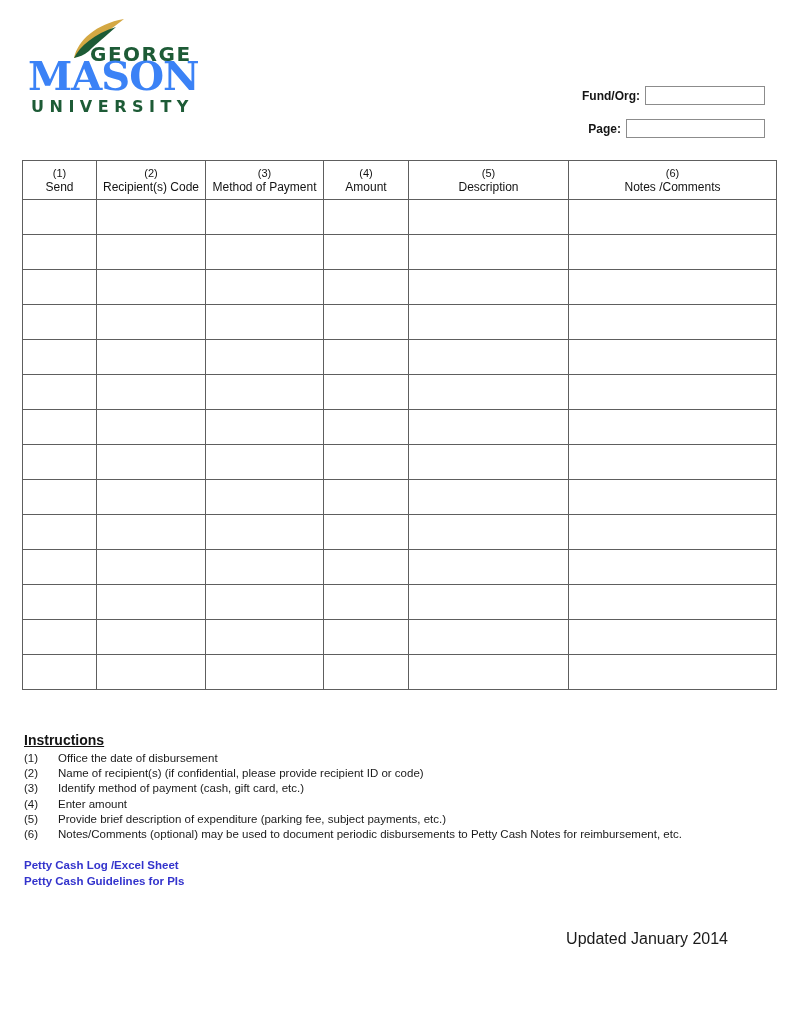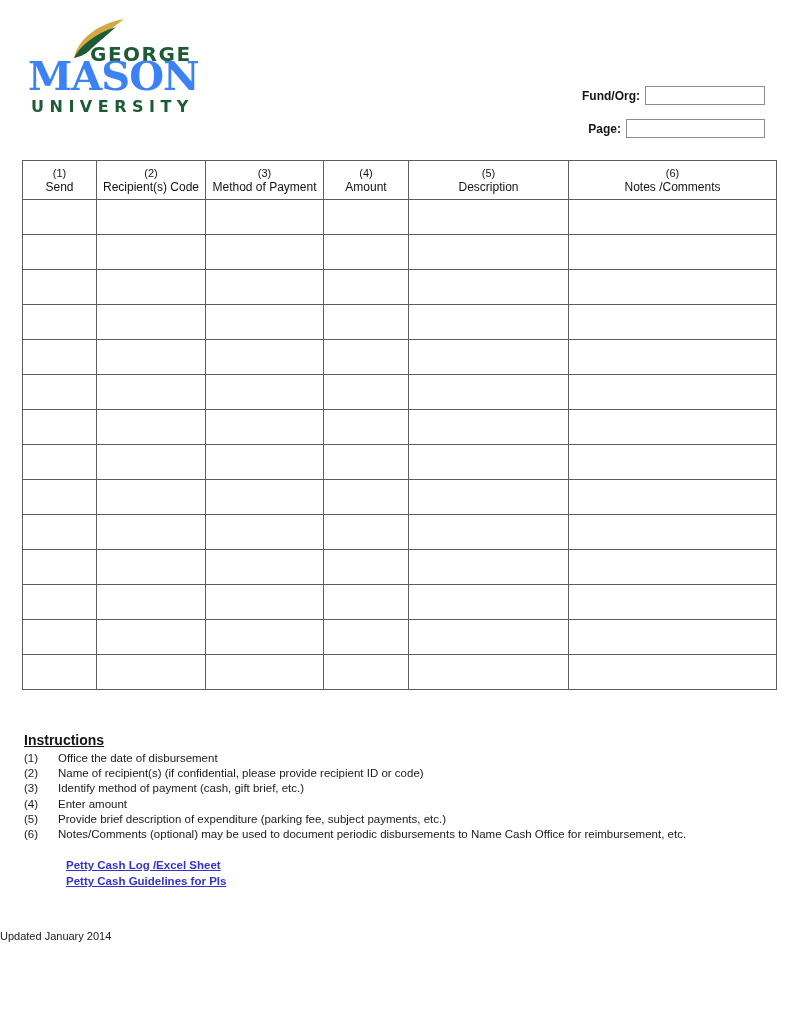--- a/index.html
+++ b/index.html
@@ -188,33 +188,31 @@
     position: absolute;
     left: 24px;
     top: 857px;
   }
   .doc-link {
     display: block;
     font-size: 11.5px;
     line-height: 16px;
     font-weight: bold;
     color: #3333cc;
-    text-decoration: underline;
     cursor: pointer;
-    margin-left: 42px;
   }
 
   
   .footer {
     position: absolute;
     left: 0;
     top: 930px;
     width: 728px;
-    text-align: left;
-    font-size: 11px;
+    text-align: right;
+    font-size: 16px;
     color: #1a1a1a;
   }
 </style>
 </head>
 <body>
 
 <div class="header">
 
   <div class="logo">
     <svg class="logo-swoosh" viewBox="0 0 72 40">
@@ -391,33 +389,33 @@
       <div class="instr-item">
         <span class="instr-num">(1)</span>
         <span class="instr-text">Office the date of disbursement</span>
       </div>
       <div class="instr-item">
         <span class="instr-num">(2)</span>
         <span class="instr-text">Name of recipient(s) (if confidential, please provide recipient ID or code)</span>
       </div>
       <div class="instr-item">
         <span class="instr-num">(3)</span>
-        <span class="instr-text">Identify method of payment (cash, gift brief, etc.)</span>
+        <span class="instr-text">Identify method of payment (cash, gift card, etc.)</span>
       </div>
       <div class="instr-item">
         <span class="instr-num">(4)</span>
         <span class="instr-text">Enter amount</span>
       </div>
       <div class="instr-item">
         <span class="instr-num">(5)</span>
         <span class="instr-text">Provide brief description of expenditure (parking fee, subject payments, etc.)</span>
       </div>
       <div class="instr-item">
         <span class="instr-num">(6)</span>
-        <span class="instr-text">Notes/Comments (optional) may be used to document periodic disbursements to Name Cash Office for reimbursement, etc.</span>
+        <span class="instr-text">Notes/Comments (optional) may be used to document periodic disbursements to Petty Cash Notes for reimbursement, etc.</span>
       </div>
     </div>
 </div>
 
 <div class="links">
   <a class="doc-link">Petty Cash Log /Excel Sheet</a>
   <a class="doc-link">Petty Cash Guidelines for PIs</a>
 </div>
 
 <div class="footer">Updated January 2014</div>

